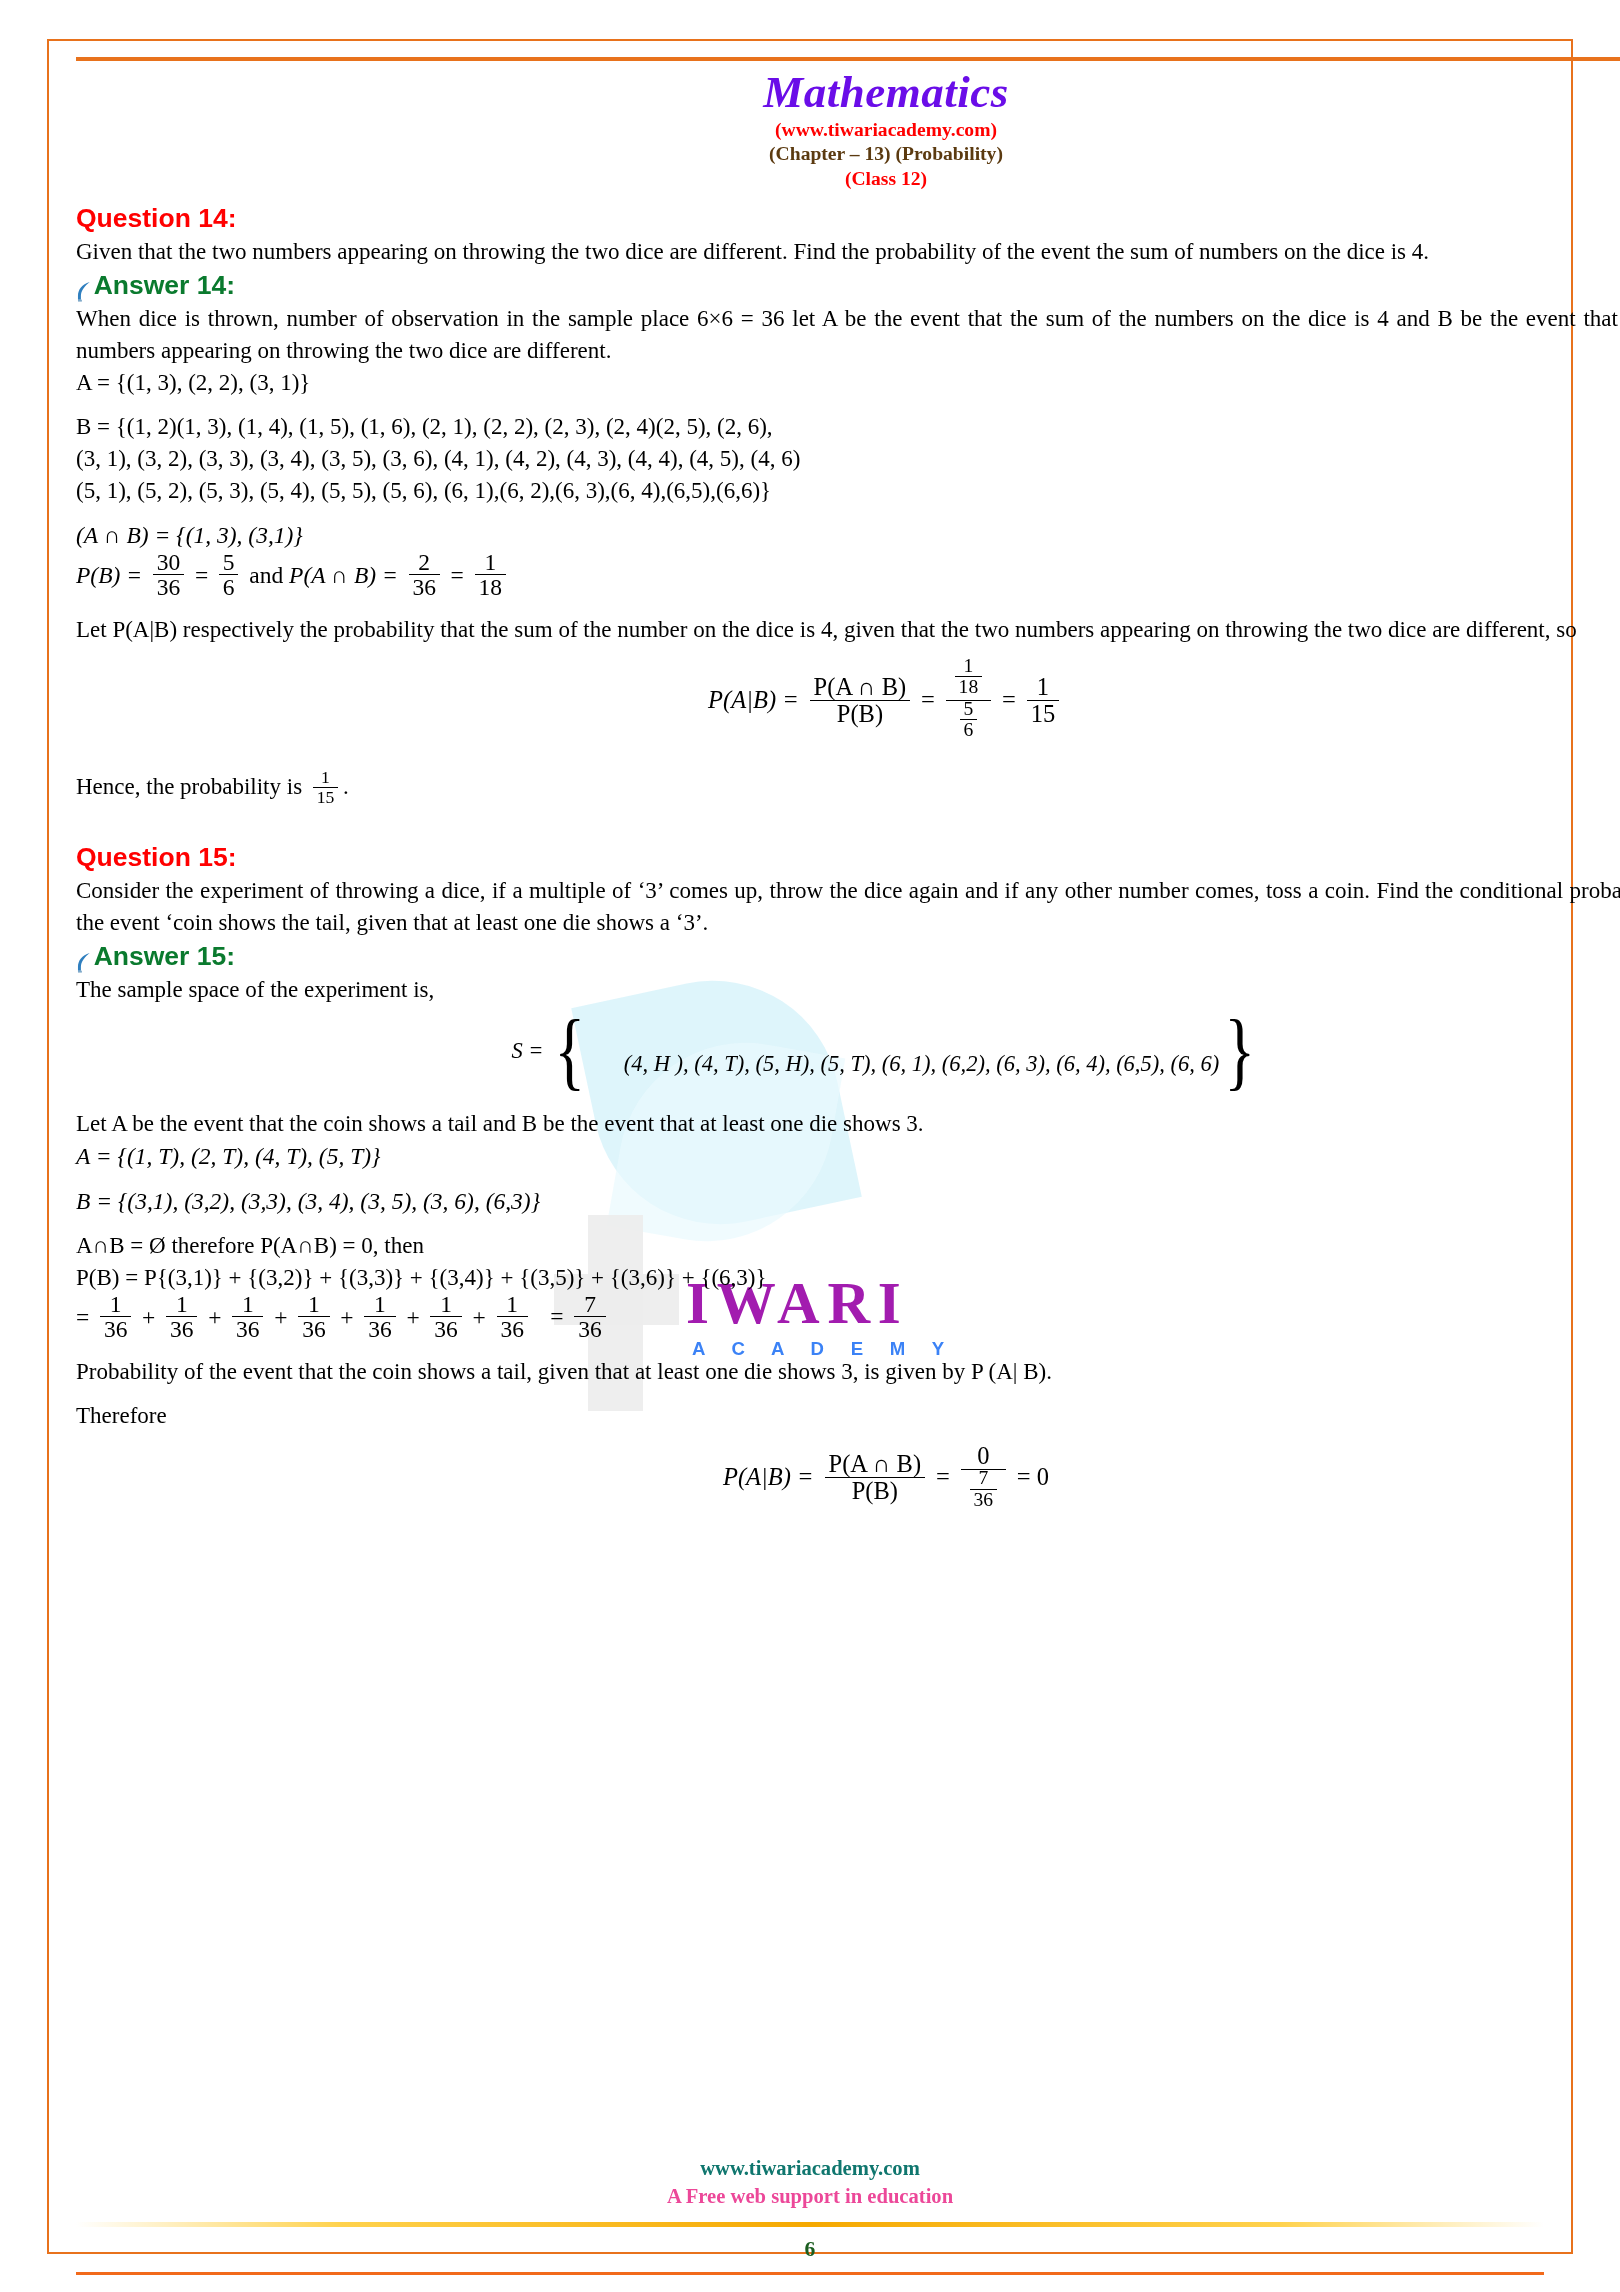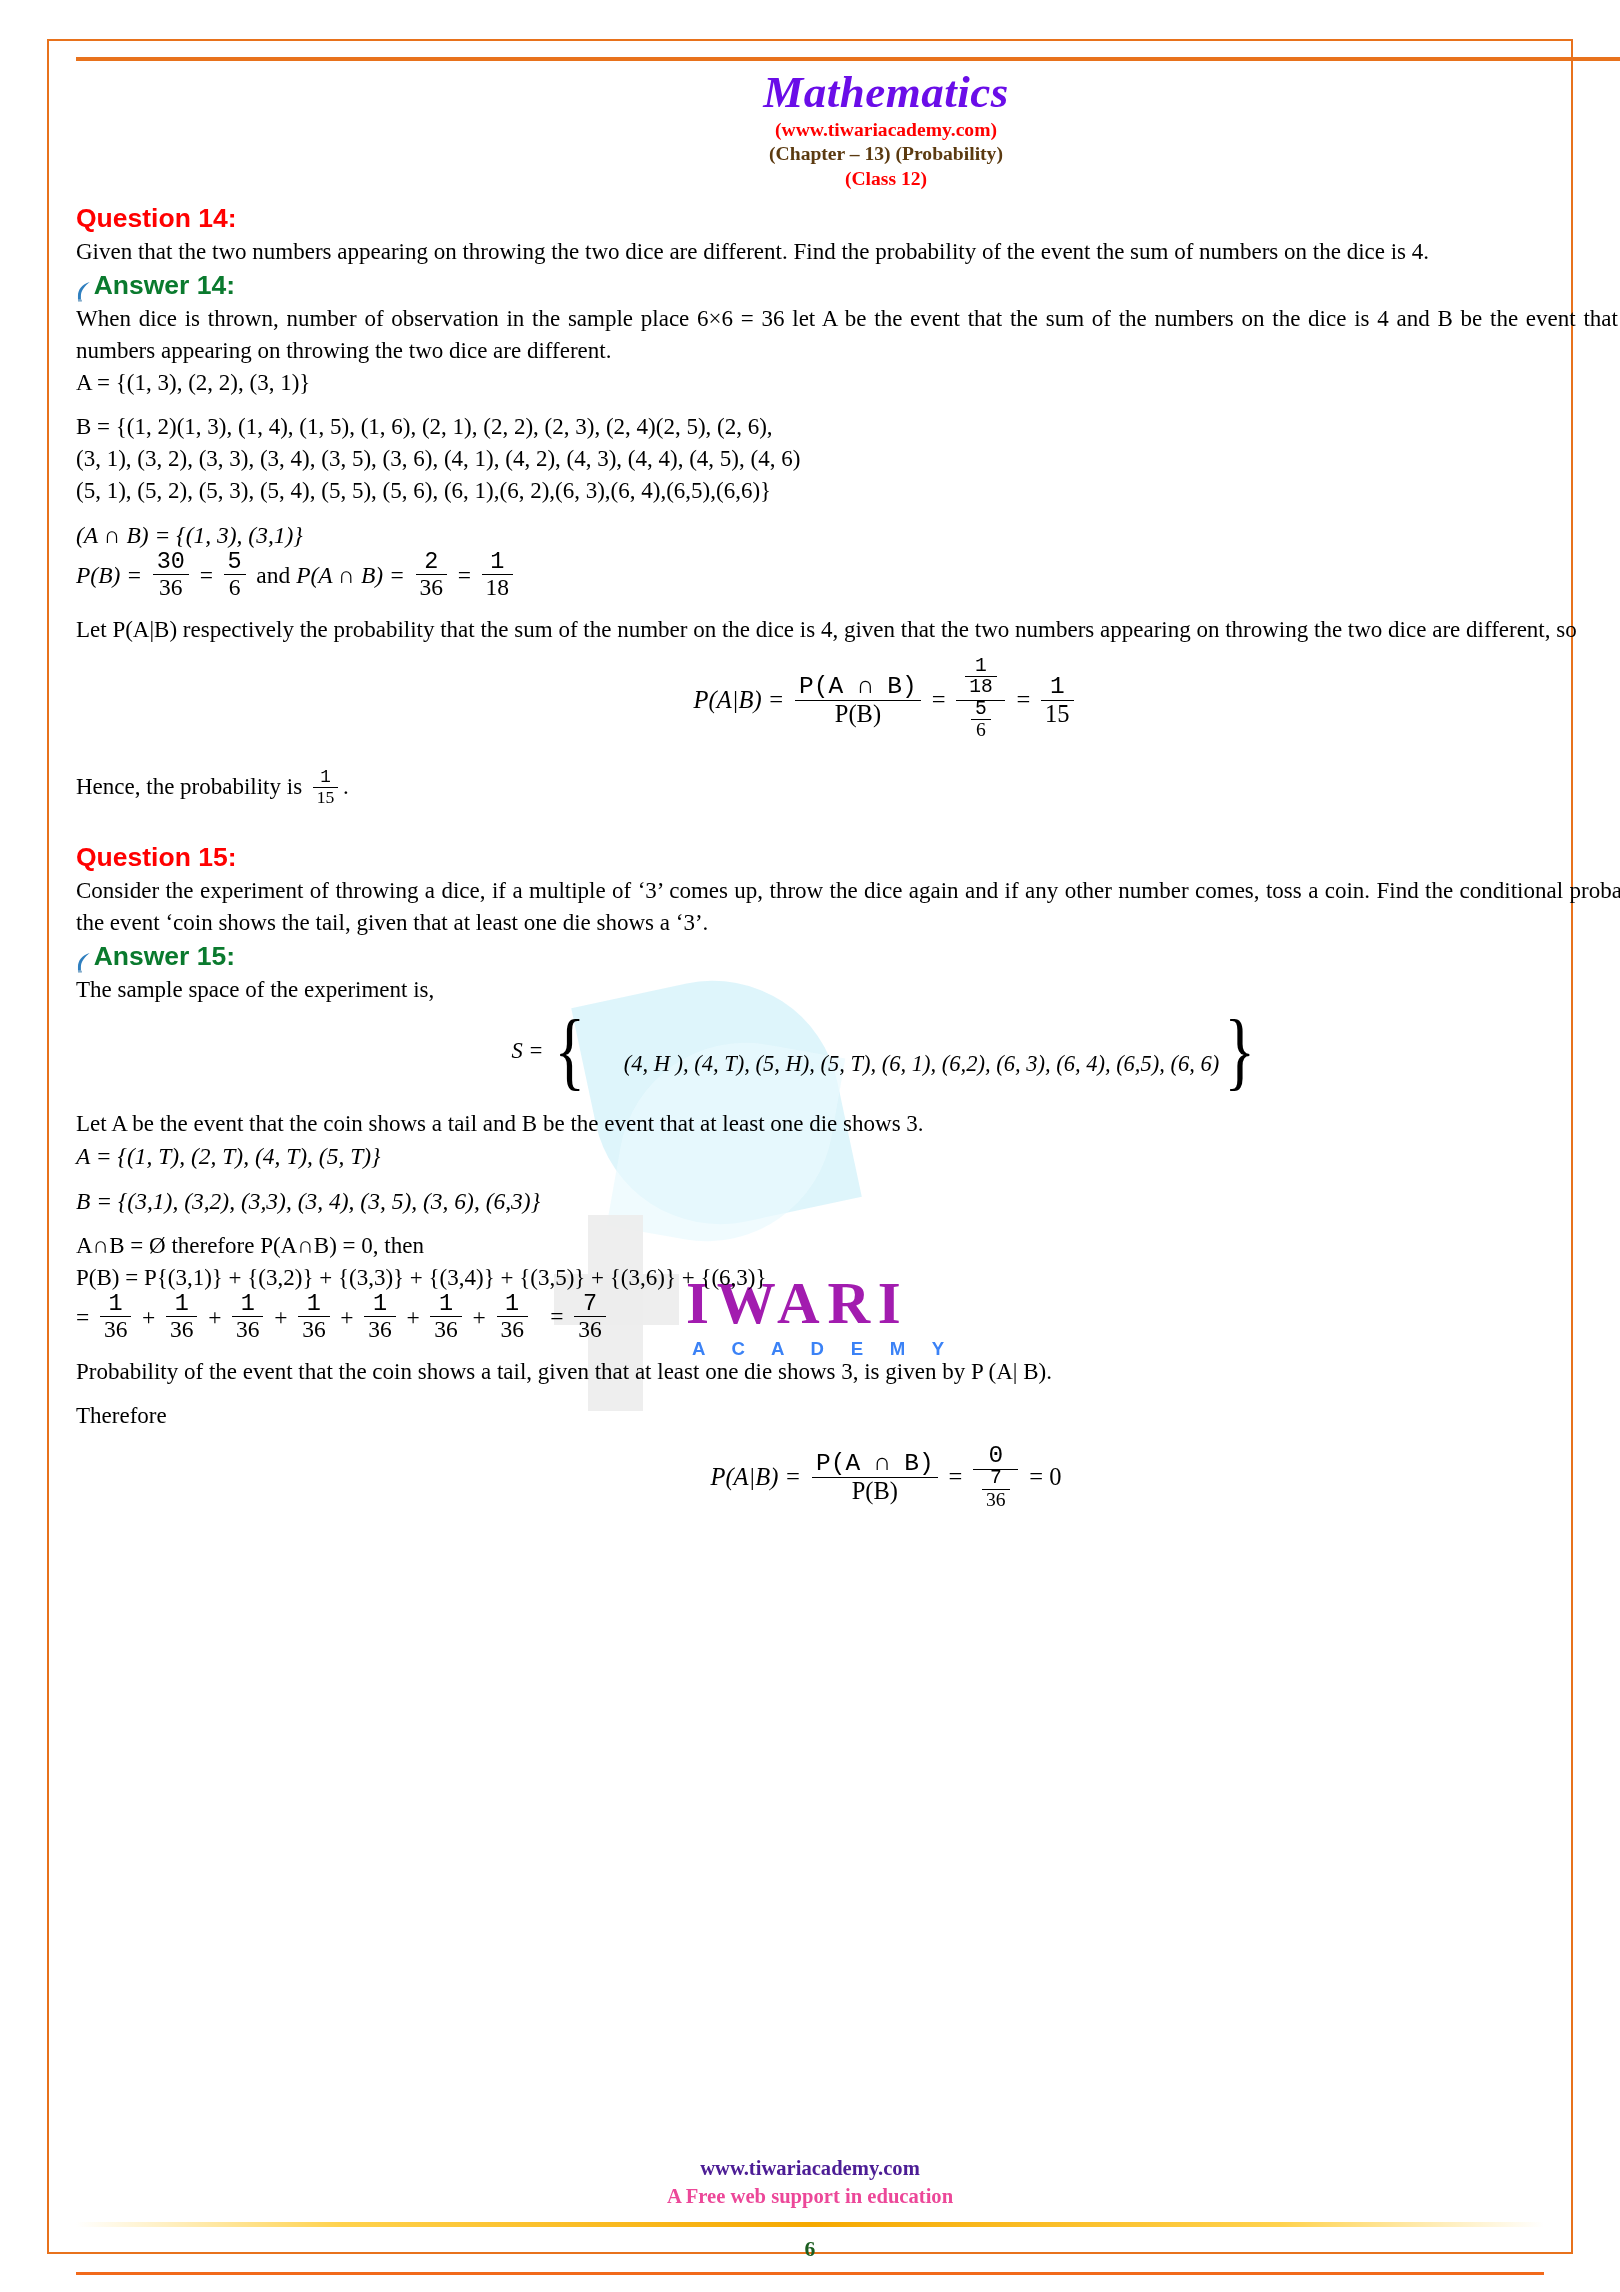--- a/index.html
+++ b/index.html
@@ -108,21 +108,21 @@
   .frac {
     display: inline-block;
     vertical-align: middle;
     text-align: center;
     font-style: normal;
     line-height: 1.05;
     margin: 0 4.9px;
     position: relative;
     top: -2px;
   }
-  .frac .num { display: block; padding: 0 3.9px; font-family: Liberation Mono, monospace; }
+  .frac .num { display: block; padding: 0 3.9px; }
   .frac .den { display: block; border-top: 1.5px solid #000; padding: 0 3.9px; }
   .frac.small { font-size: 19.6px; }
   .frac.tiny { font-size: 17.6px; }
 
   .eqn-center {
     text-align: center;
     font-size: 24.5px;
     font-style: italic;
     font-family: "Liberation Serif", serif;
     margin: 13.7px 0;
@@ -221,21 +221,21 @@
 
   
   .footer {
     position: absolute;
     left: 76px;
     right: 76px;
     bottom: 17.6px;
     text-align: center;
   }
   .f-url {
-    color: #4c1d95;
+    color: #0f766e;
     font-family: "Liberation Serif", serif;
     font-weight: bold;
     font-size: 20.6px;
     line-height: 27.4px;
   }
   .f-tag {
     color: #ec4899;
     font-family: "Liberation Serif", serif;
     font-weight: bold;
     font-size: 20.6px;

